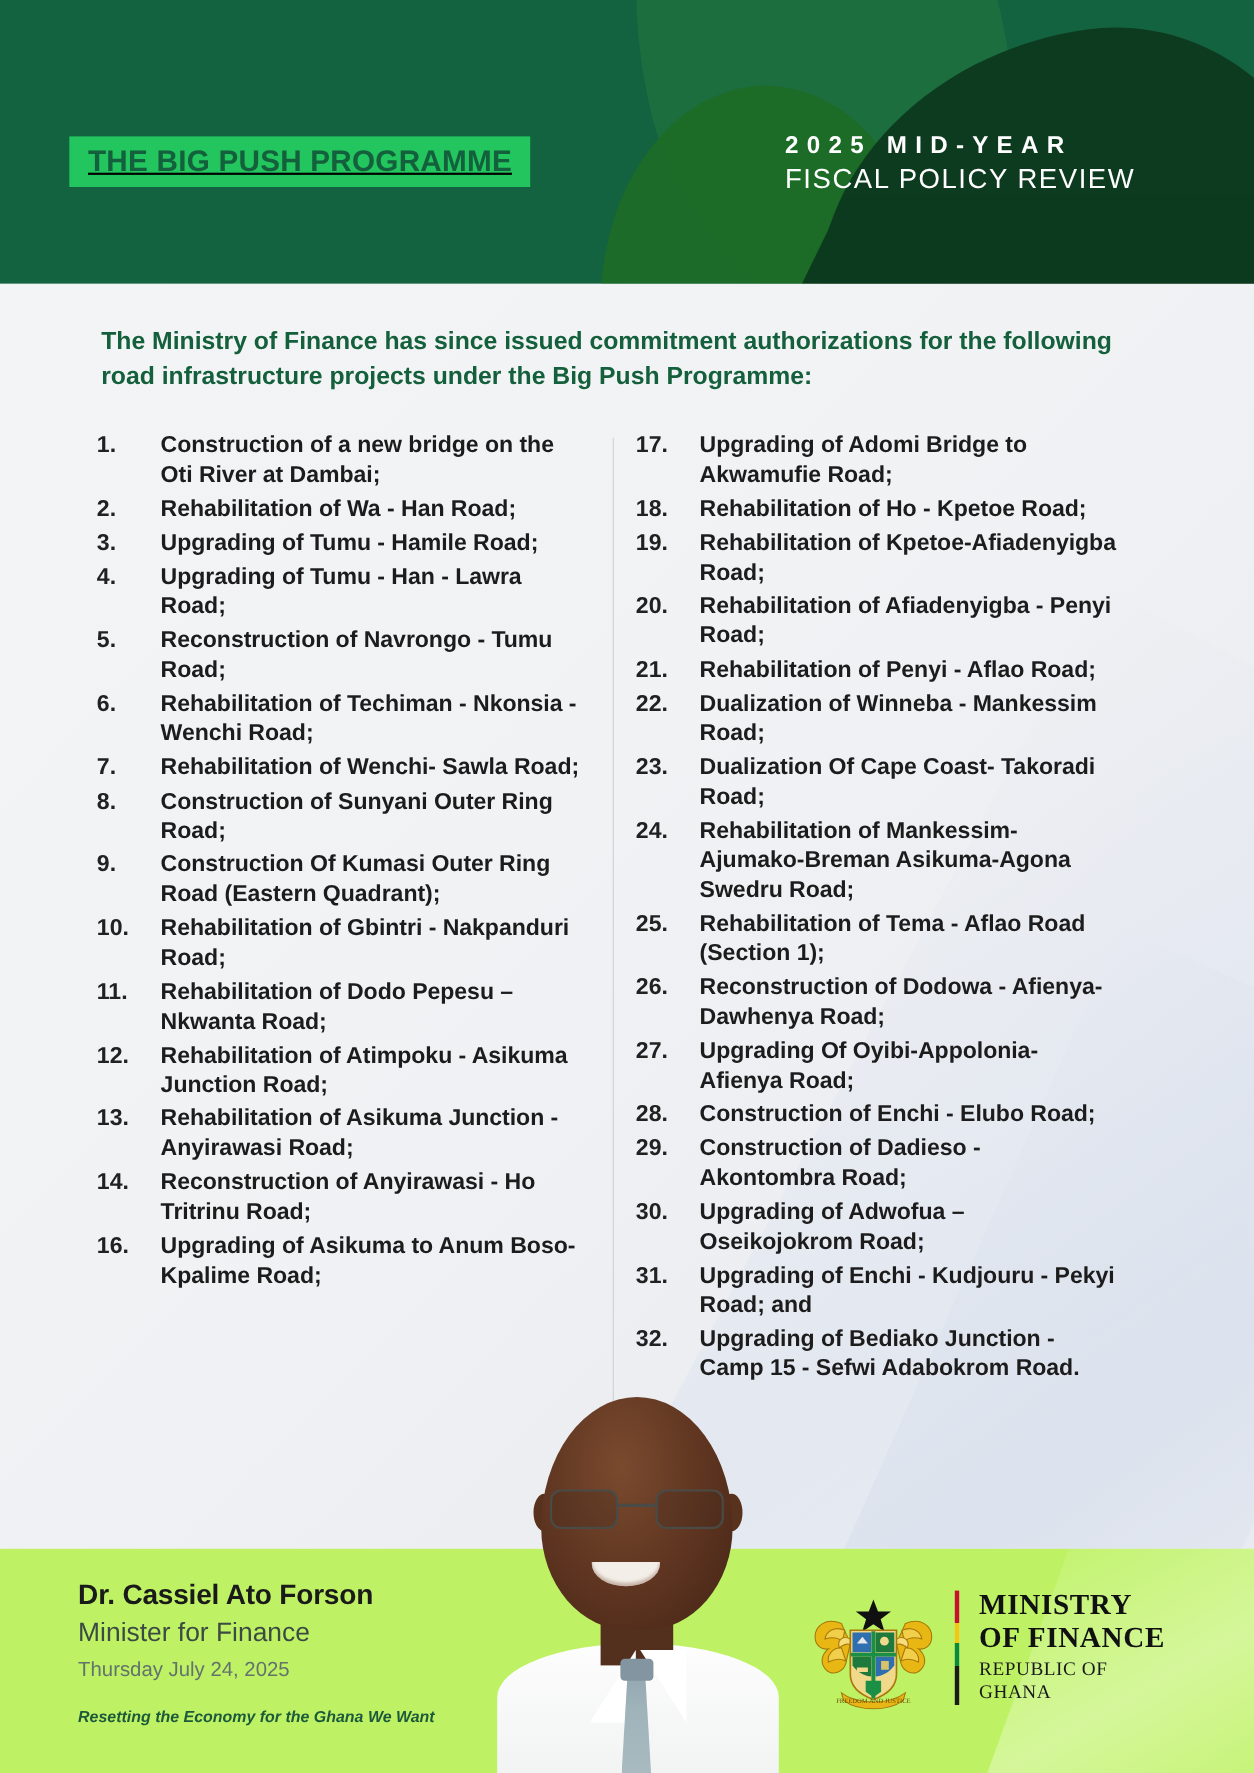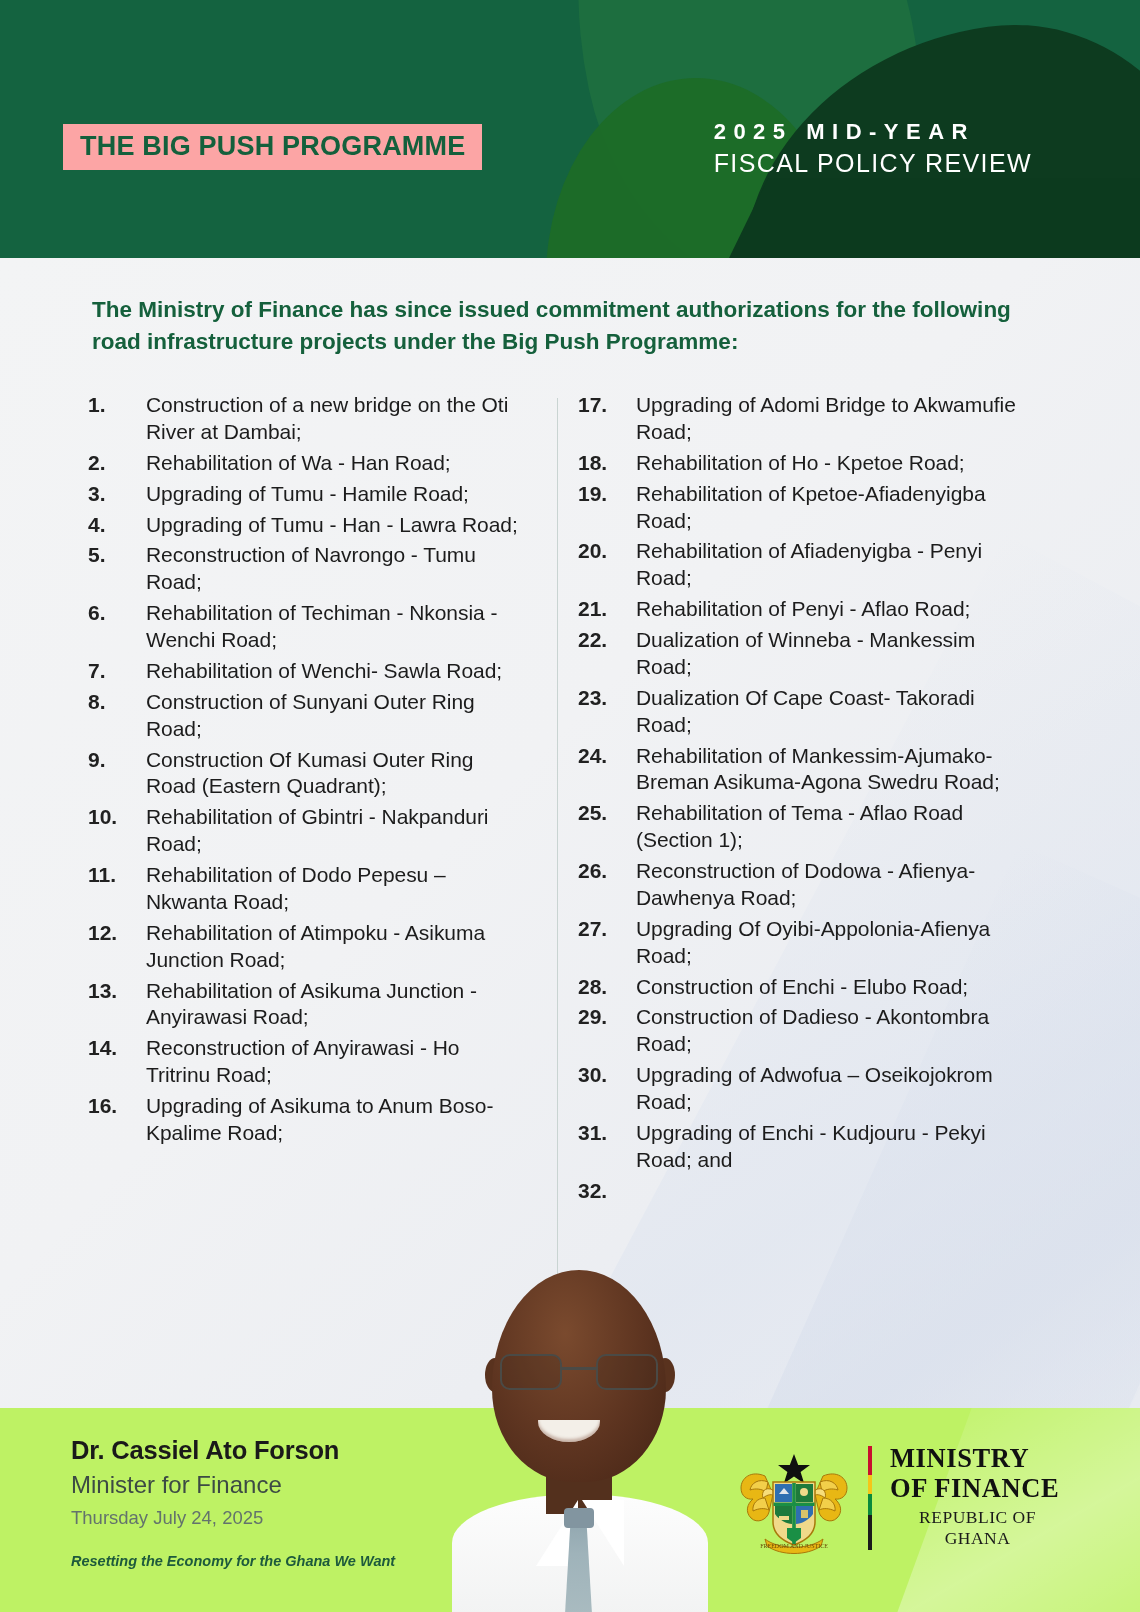--- a/index.html
+++ b/index.html
@@ -56,23 +56,24 @@
     position: absolute;
     left: 690px; top: 178px;
     width: 520px; height: 320px;
     background: #0c3a1e;
     transform: skewX(-26deg);
   }
 
   .title-plate {
     position: absolute;
     left: 63px; top: 124px;
-    background: #fca5a5;
+    background: #22c55e;
     padding: 7px 17px 8px 17px;
     z-index: 5;
+    text-decoration: underline;
   }
   .title-plate .t {
     font-family: "Liberation Sans", sans-serif;
     font-size: 27px;
     font-weight: 700;
     letter-spacing: .2px;
     color: #14603c;
     white-space: nowrap;
   }
 
@@ -162,21 +163,21 @@
     flex: 0 0 58px;
     font-size: 21px;
     font-weight: 600;
     color: #212121;
     line-height: 1.28;
     text-align: left;
   }
   .txt {
     flex: 1 1 auto;
     font-size: 21px;
-    font-weight: 400;
+    font-weight: 700;
     color: #1c1c1c;
     line-height: 1.28;
     letter-spacing: -.05px;
   }
 
   
   .portrait {
     position: absolute;
     left: 452px; top: 1262px;
     width: 256px; height: 350px;
@@ -346,21 +347,20 @@
     letter-spacing: .6px;
     color: #111111;
     line-height: 1.12;
   }
   .logo-txt .lt3 {
     font-size: 17.5px;
     font-weight: 400;
     letter-spacing: .5px;
     color: #1a1a1a;
     margin-top: 4px;
-    text-align: center;
   }
 </style>
 </head>
 <body>
 
 <div class="poster">
 
   <div class="header">
     <div class="hdr-shape-a"></div>
     <div class="hdr-shape-b"></div>
@@ -507,20 +507,21 @@
             <li>
               <span class="num">30.</span>
               <span class="txt">Upgrading of Adwofua – Oseikojokrom Road;</span>
             </li>
             <li>
               <span class="num">31.</span>
               <span class="txt">Upgrading of Enchi - Kudjouru - Pekyi Road; and</span>
             </li>
             <li>
               <span class="num">32.</span>
+              <span class="txt">Upgrading of Bediako Junction - Camp 15 - Sefwi Adabokrom Road.</span>
             </li>
           </ol>
       </div>
     </div>
   </div>
 
   <div class="portrait">
     <div class="p-shirt"></div>
     <div class="p-neck"></div>
     <div class="p-collar-l"></div>

